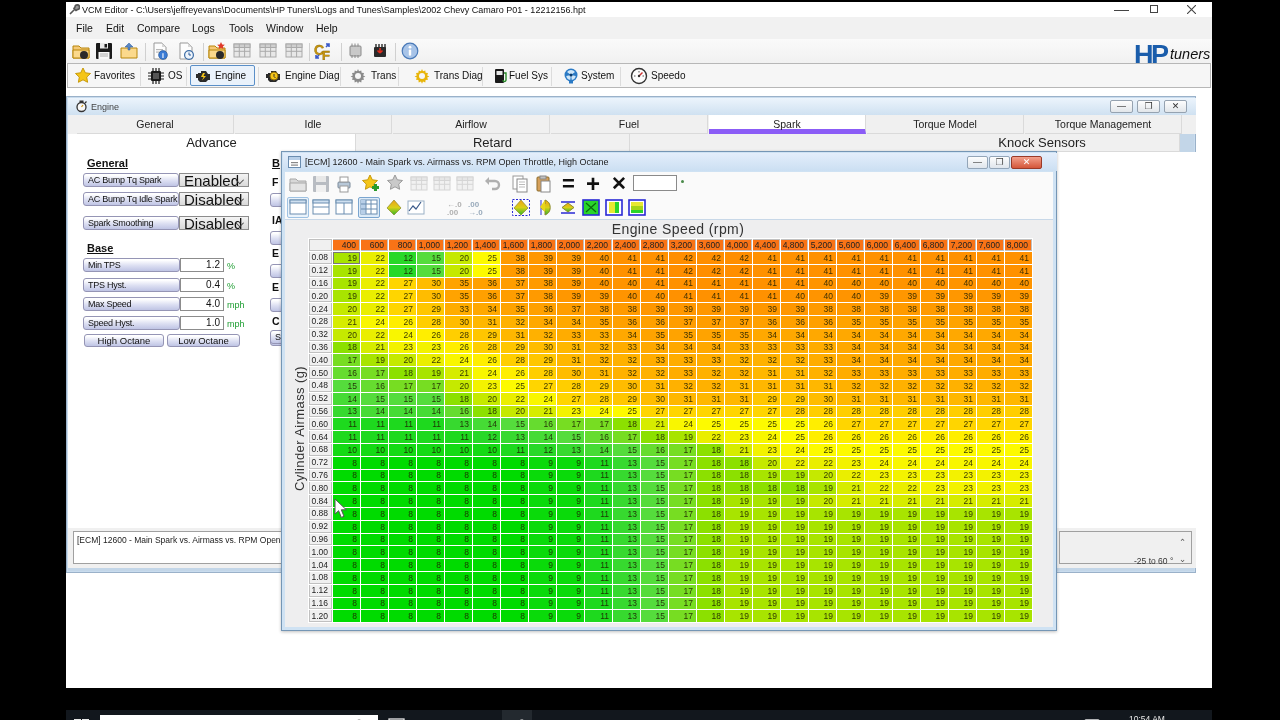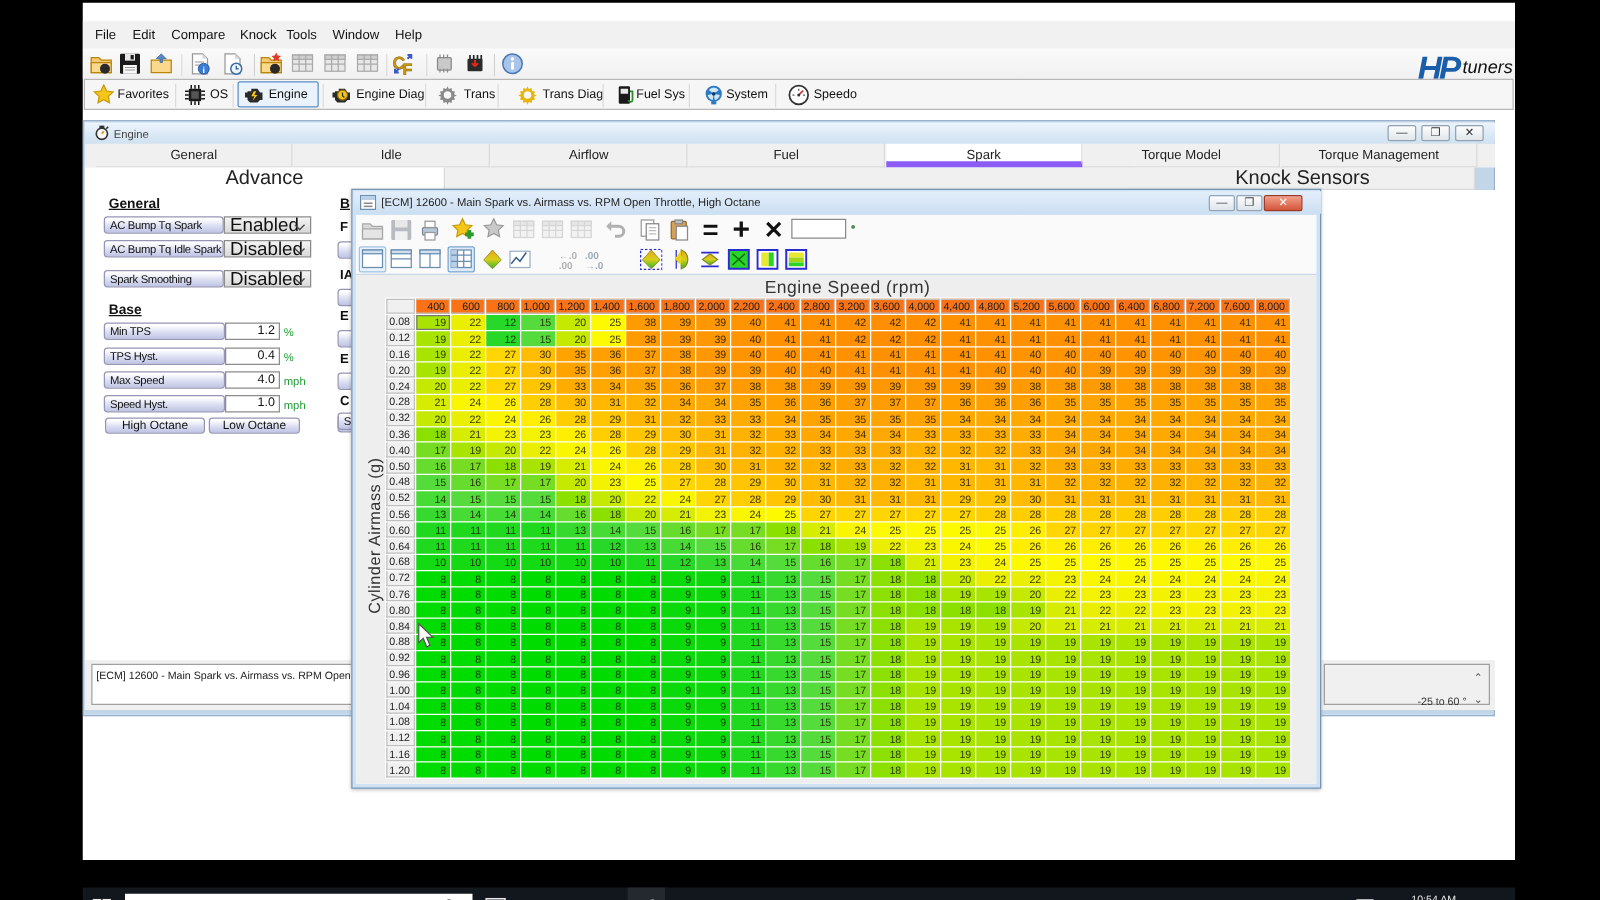--- a/index.html
+++ b/index.html
@@ -13,21 +13,21 @@
 #ribbon{left:1px;top:61px;width:1144px;height:25px;background:#f6f6f6;border:1px solid #b7b7b7;font-size:10px;color:#111}
 .ri{position:absolute;top:6px}
 .rsep{position:absolute;top:3px;width:1px;height:19px;background:#dcdcdc}
 
 #ewin{left:66px;top:96px;width:1130px;height:477px;background:#c3d6e8;border:1px solid #9ab1c9;box-shadow:0 0 0 1px #c9dcee inset}
 #etitle{left:1px;top:1px;width:1128px;height:17px;background:linear-gradient(#ecf4fc,#cfe1f1);font-size:9px;color:#444}
 .ebtn{position:absolute;top:2px;width:23px;height:13px;background:linear-gradient(#fdfdfd,#e2e6ea);border:1px solid #95a2b0;border-radius:2px;color:#333;text-align:center}
 #etabs1{left:1px;top:18px;width:1128px;height:19px;background:#f0f0f0;font-size:10.5px;color:#222}
 .t1{position:absolute;top:0;height:19px;border-right:1px solid #dadada;border-bottom:1px solid #dadada;text-align:center;line-height:19px;background:#f0f0f0}
 .t1.on{background:#fff;border-bottom:5px solid #8b5cf6}
-#etabs2{left:1px;top:37px;width:948px;height:18px;background:#f0f0f0;font-size:16px;color:#222}
+#etabs2{left:1px;top:37px;width:948px;height:18px;background:#f0f0f0;font-size:13px;color:#222}
 .t2{position:absolute;top:0;height:18px;border-right:1px solid #dadada;border-bottom:1px solid #dadada;text-align:center;line-height:18px;background:#f0f0f0}
 .t2.on{background:#fff;border-bottom:1px solid #fff}
 #econtent{left:1px;top:55px;width:1128px;height:376px;background:#fff}
 .h1{position:absolute;font-size:11px;font-weight:bold;color:#111;text-decoration:underline}
 .lbtn{position:absolute;height:14px;white-space:nowrap;overflow:hidden;letter-spacing:-.25px;background:linear-gradient(#ffffff 10%,#dcdff2 55%,#bfc4e4);border:1px solid #9595b5;border-radius:3px;font-size:9px;color:#111;padding-left:4px;line-height:13px}
 .dd{position:absolute;height:14px;white-space:nowrap;background:linear-gradient(#f4f4f4,#d9d9d9);border:1px solid #8c8c8c;font-size:15px;color:#111;padding-left:4px;line-height:13px}
 .dd:after{content:"";position:absolute;right:6px;top:3px;width:4.5px;height:4.5px;border-right:1.4px solid #444;border-bottom:1.4px solid #444;transform:rotate(45deg)}
 .inp{position:absolute;height:14px;white-space:nowrap;background:#fff;border:1px solid #8c8c8c;font-size:10px;color:#111;text-align:right;padding-right:3px;line-height:12px}
 .unit{position:absolute;font-size:9px;color:#1e9e32}
 .pbtn{position:absolute;height:13px;white-space:nowrap;overflow:hidden;background:linear-gradient(#ffffff 10%,#dcdff2 55%,#bfc4e4);border:1px solid #9595b5;border-radius:3px;font-size:9.5px;color:#111;text-align:center;line-height:11px}
@@ -92,26 +92,37 @@
 #tb-black-r{left:1212px;top:688px;width:68px;height:32px;background:#000}
 #search{left:100px;top:5px;width:278px;height:24px;background:#fff;font-size:10.5px;color:#5a5a5a}
 .tray{color:#e8e8e8;font-size:8.5px;text-align:center;white-space:nowrap}
 #blackL{left:0;top:0;width:66px;height:720px;background:#000}
 #blackR{left:1212px;top:0;width:68px;height:720px;background:#000}
 #blackT{left:0;top:0;width:1280px;height:2px;background:#000}
 </style></head><body>
 <div id="stage">
 <div id="app" class="abs">
 
+  <div id="titlebar" class="abs">
+    <svg class="abs" style="left:2px;top:2px" width="12" height="12" viewBox="0 0 12 12">
+          <path d="M2 10 L7 5 M7 3 a2.3 2.3 0 1 1 2.5 2.5 l-1.5 1 -2 -2 z" stroke="#555" stroke-width="1.6" fill="#999"></path>
+        </svg>
+    <span id="titletxt" class="abs">VCM Editor - C:\Users\jeffreyevans\Documents\HP Tuners\Logs and Tunes\Samples\2002 Chevy Camaro P01 - 12212156.hpt</span>
+    <span class="abs" style="left:1048px;top:2px;width:15px;border-top:1px solid #444;margin-top:6px"></span>
+    <span class="abs" style="left:1084px;top:3px;width:8px;height:8px;border:1px solid #444"></span>
+    <svg class="abs" style="left:1121px;top:3px" width="9" height="9">
+          <path d="M0 0 L9 9 M9 0 L0 9" stroke="#444" stroke-width="1.1"></path>
+        </svg>
+  </div>
 
   <div id="menubar" class="abs">
     <span class="mi" style="left:10px">File</span>
     <span class="mi" style="left:40px">Edit</span>
     <span class="mi" style="left:71px">Compare</span>
-    <span class="mi" style="left:126px">Knock</span>
+    <span class="mi" style="left:126px">Logs</span>
     <span class="mi" style="left:163px">Tools</span>
     <span class="mi" style="left:200px">Window</span>
     <span class="mi" style="left:250px">Help</span>
   </div>
 
   <div id="toolbar" class="abs">
         <svg class="abs" style="left:6px;top:3px" width="18" height="18" viewBox="0 0 18 18">
           <path d="M1 4 h6 l2 2 h8 v10 h-16 z" fill="#f5c976" stroke="#b8860b"></path>
           <path d="M1 8 h16 v8 h-16 z" fill="#fbd98c" stroke="#b8860b"></path>
           <circle cx="12" cy="13" r="4" fill="#2a2a2a"></circle>
@@ -193,21 +204,21 @@
           <rect x="0" y="0" width="1" height="18" fill="#d0d0d0"></rect>
         </svg>
         <svg class="abs" style="left:335px;top:3px" width="18" height="18" viewBox="0 0 18 18">
           <circle cx="9" cy="9" r="7.8" fill="#a8c4e8" stroke="#4a7ab8" stroke-width="1.2"></circle>
           <circle cx="9" cy="5.2" r="1.4" fill="#fff"></circle>
           <rect x="7.8" y="7.4" width="2.4" height="6.4" rx="1.2" fill="#fff"></rect>
         </svg>
       </div>
 
   <div class="abs" style="left:1068px;top:34px;width:75px;height:28px">
-    <span class="abs" style="left:0;top:4px;font-size:27px;font-weight:bold;font-style:italic;color:#1a5dab;letter-spacing:-2.5px">HP</span>
+    <span class="abs" style="left:0;top:4px;font-size:27px;font-weight:bold;color:#1a5dab;letter-spacing:-2.5px">HP</span>
     <span class="abs" style="left:36px;top:10px;font-size:14.5px;font-weight:normal;font-style:italic;color:#111">tuners</span>
   </div>
 
   <div id="ribbon" class="abs">
         <svg class="abs" style="left:6px;top:3px" width="18" height="18" viewBox="0 0 18 18">
           <path d="M9 1 l2.3 4.8 5.2 .7 -3.8 3.6 .9 5.2 -4.6 -2.5 -4.6 2.5 .9 -5.2 -3.8 -3.6 5.2 -.7 z" fill="#f5c518" stroke="#c89a0a"></path>
         </svg>
         <span class="ri" style="left:26px">Favorites</span>
         <span class="rsep" style="left:72px"></span>
         <svg class="abs" style="left:79px;top:3px" width="18" height="18" viewBox="0 0 18 18">
@@ -285,20 +296,21 @@
     <span class="t1" style="left:9px;width:157px">General</span>
     <span class="t1" style="left:167px;width:157px">Idle</span>
     <span class="t1" style="left:325px;width:157px">Airflow</span>
     <span class="t1" style="left:483px;width:157px">Fuel</span>
     <span class="t1 on" style="left:641px;width:157px">Spark</span>
     <span class="t1" style="left:799px;width:157px">Torque Model</span>
     <span class="t1" style="left:957px;width:157px">Torque Management</span>
   </div>
   <div id="etabs2" class="abs">
     <span class="t2 on" style="left:0px;width:288px">Advance</span>
+    <span class="t2" style="left:288px;width:274px">Retard</span>
     <span class="t2" style="left:837px;width:275px">Knock Sensors</span>
   </div>
   <div id="econtent" class="abs">
         <span class="h1" style="left:19px;top:5px">General</span>
         <span class="lbtn" style="left:15px;top:21px;width:96px">AC Bump Tq Spark</span>
         <span class="dd" style="left:111px;top:21px;width:70px">Enabled</span>
         <span class="lbtn" style="left:15px;top:40px;width:96px">AC Bump Tq Idle Spark</span>
         <span class="dd" style="left:111px;top:40px;width:70px">Disabled</span>
         <span class="lbtn" style="left:15px;top:64px;width:96px">Spark Smoothing</span>
         <span class="dd" style="left:111px;top:64px;width:70px">Disabled</span>

